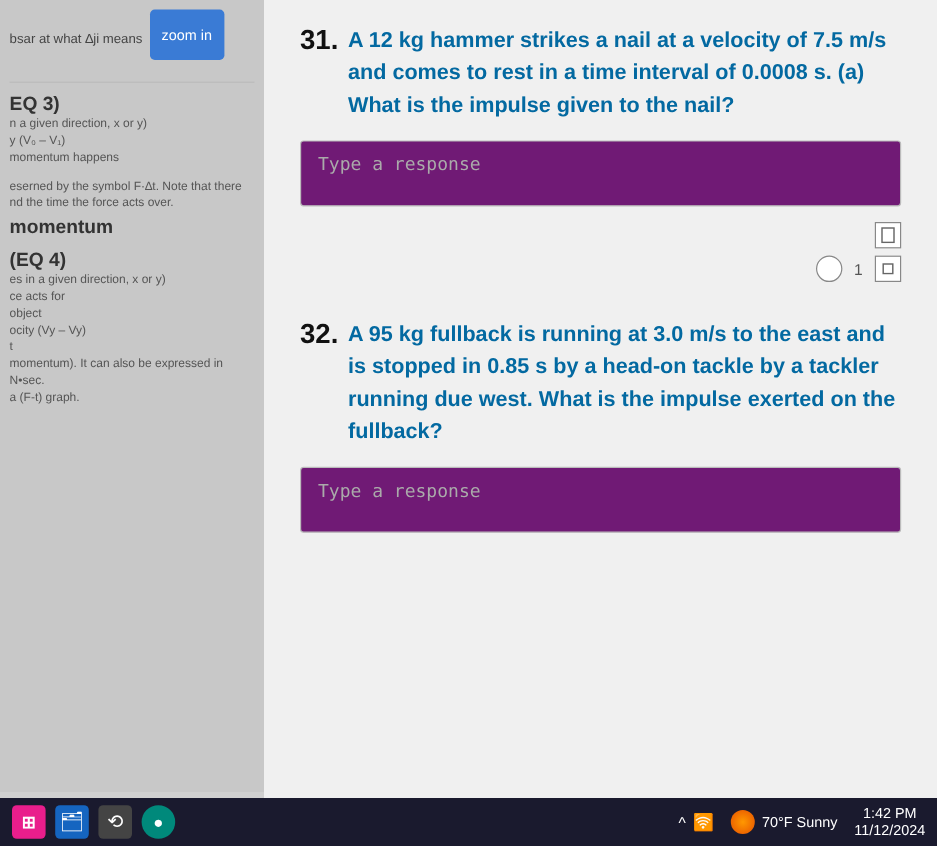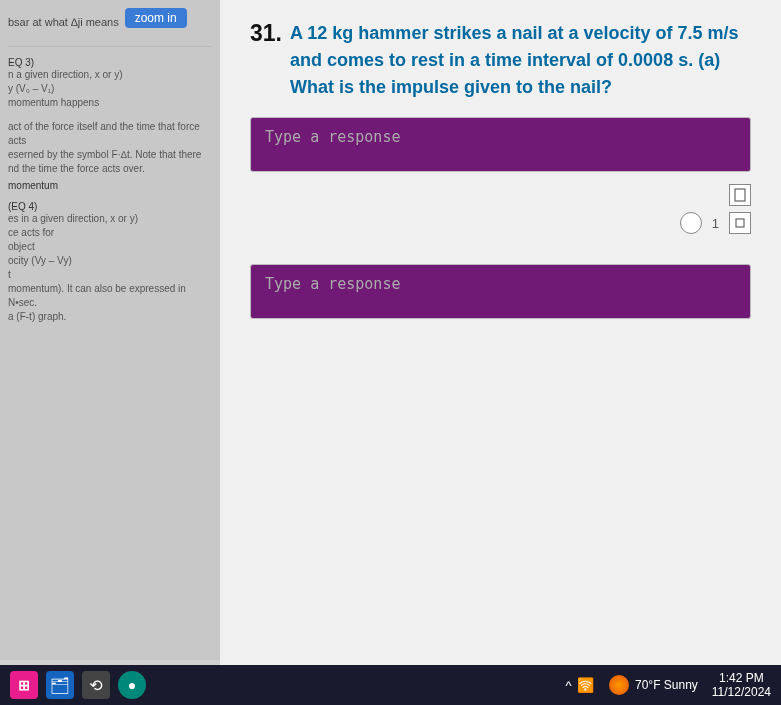--- a/index.html
+++ b/index.html
@@ -23,34 +23,34 @@
       padding: 8px;
       font-size: 11px;
       color: #333;
       overflow: hidden;
     }
 
     .zoom-btn {
       display: inline-block;
       background: #3a7bd5;
       color: white;
-      padding: 3px 10px;
+      padding: 14px 10px;
       border-radius: 4px;
       font-size: 12px;
       cursor: pointer;
       margin-bottom: 8px;
     }
 
     .sidebar-section {
       margin-top: 10px;
     }
 
     .sidebar-label {
-      font-weight: normal;
-      font-size: 10px;
+      font-weight: bold;
+      font-size: 16px;
       color: #333;
     }
 
     .sidebar-small {
       font-size: 10px;
       color: #555;
       line-height: 1.4;
     }
 
     
@@ -266,21 +266,20 @@
   <div class="divider-line"></div>
 
   <div class="sidebar-section">
     <div class="sidebar-label">EQ 3)</div>
     <div class="sidebar-small">n a given direction, x or y)</div>
     <div class="sidebar-small">y (V₀ – V₁)</div>
     <div class="sidebar-small">momentum happens</div>
   </div>
 
   <div class="sidebar-section">
-    <div class="sidebar-small">act of the force itself and the time that force acts</div>
     <div class="sidebar-small">eserned by the symbol F·∆t. Note that there</div>
     <div class="sidebar-small">nd the time the force acts over.</div>
     <div class="sidebar-label" style="margin-top:4px;">momentum</div>
   </div>
 
   <div class="sidebar-section">
     <div class="sidebar-label">(EQ 4)</div>
     <div class="sidebar-small">es in a given direction, x or y)</div>
     <div class="sidebar-small">ce acts for</div>
     <div class="sidebar-small">object</div>
@@ -315,20 +314,24 @@
       <span class="page-num">1</span>
       <div class="square-btn">
         <svg width="10" height="10" viewBox="0 0 10 10">
           <rect x="1" y="1" width="8" height="8" fill="none" stroke="#666" stroke-width="1.2"></rect>
         </svg>
       </div>
     </div>
   </div>
 
   <div class="question-block">
+    <div class="question-row">
+      <span class="question-number">32.</span>
+      <span class="question-text">A 95 kg fullback is running at 3.0 m/s to the east and is stopped in 0.85 s by a head-on tackle by a tackler running due west. What is the impulse exerted on the fullback?</span>
+    </div>
     <textarea class="response-box" placeholder="Type a response" style=""></textarea>
   </div>
 
 </div>
 
 <div class="taskbar">
   <div class="taskbar-left">
 
     <div class="taskbar-icon taskbar-icon-pink">
       <span>⊞</span>

